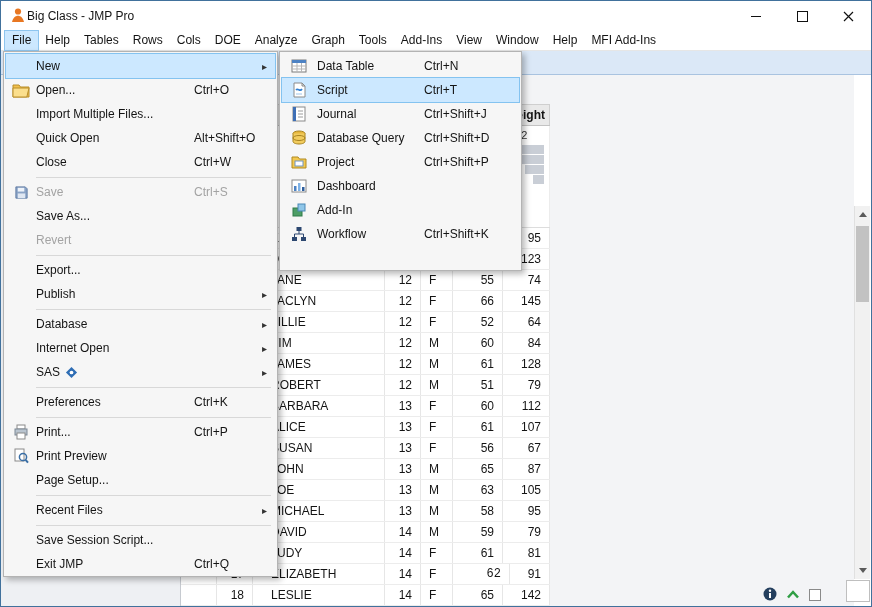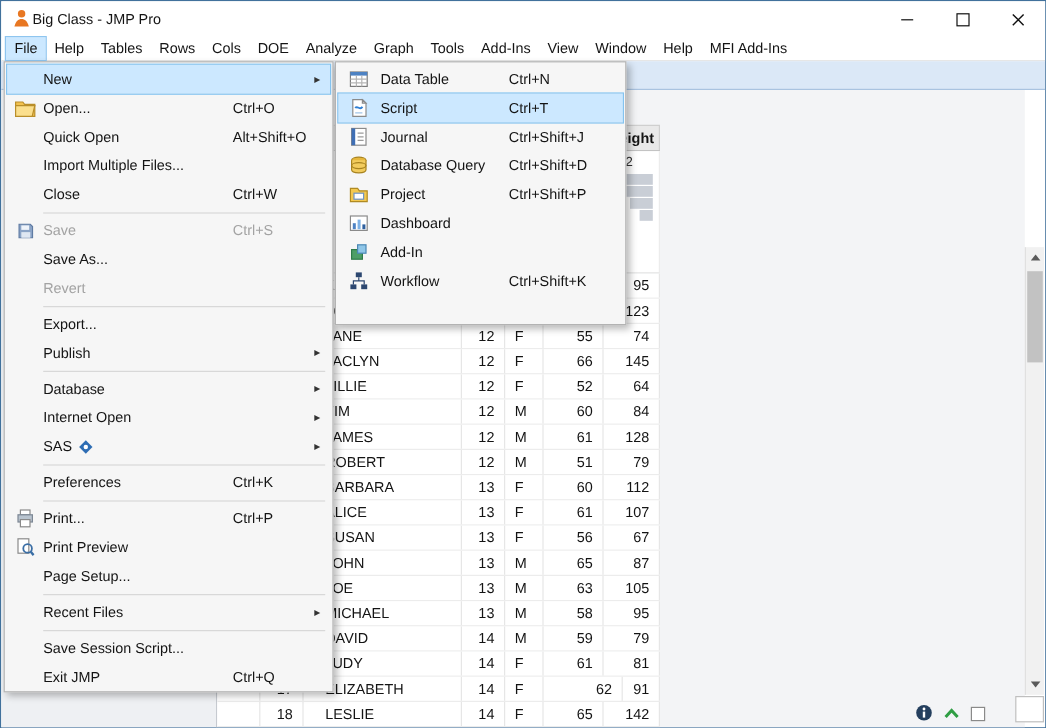--- a/index.html
+++ b/index.html
@@ -291,21 +291,21 @@
         <div class="cell sex" style="left: 240px; width: 32px;">F</div>
         <div class="cell num" style="left: 272px; width: 50px;">61</div>
         <div class="cell num" style="left: 322px; width: 47px;">81</div>
       </div>
       <div class="grid-row" style="top: 489px;">
         <div class="cell" style="left: 0px; width: 36px;"></div>
         <div class="cell num" style="left: 36px; width: 36px;">17</div>
         <div class="cell txt" style="left: 72px; width: 132px;">ELIZABETH</div>
         <div class="cell num" style="left: 204px; width: 36px;">14</div>
         <div class="cell sex" style="left: 240px; width: 32px;">F</div>
-        <div class="cell num" style="left: 288px; width: 50px;">62</div>
+        <div class="cell num" style="left: 279px; width: 50px; font-family: Liberation Mono, monospace;">62</div>
         <div class="cell num" style="left: 322px; width: 47px;">91</div>
       </div>
       <div class="grid-row" style="top: 510px;">
         <div class="cell" style="left: 0px; width: 36px;"></div>
         <div class="cell num" style="left: 36px; width: 36px;">18</div>
         <div class="cell txt" style="left: 72px; width: 132px;">LESLIE</div>
         <div class="cell num" style="left: 204px; width: 36px;">14</div>
         <div class="cell sex" style="left: 240px; width: 32px;">F</div>
         <div class="cell num" style="left: 272px; width: 50px;">65</div>
         <div class="cell num" style="left: 322px; width: 47px;">142</div>
@@ -350,26 +350,26 @@
           <svg width="18" height="15" viewBox="0 0 18 15">
             <path d="M1 2h6l1.5 2H17v10H1z" fill="#f2c14e" stroke="#b98e2a"></path>
             <path d="M1 5h16l-2.2 9H1z" fill="#fbdf8d" stroke="#b98e2a"></path>
           </svg>
         </div>
         <div class="fm-label">Open...</div>
         <div class="fm-accel">Ctrl+O</div>
       </div>
       <div class="fm-item">
         <div class="fm-icon"></div>
+        <div class="fm-label">Import Multiple Files...</div>
+      </div>
+      <div class="fm-item">
+        <div class="fm-icon"></div>
         <div class="fm-label">Quick Open</div>
         <div class="fm-accel">Alt+Shift+O</div>
-      </div>
-      <div class="fm-item">
-        <div class="fm-icon"></div>
-        <div class="fm-label">Import Multiple Files...</div>
       </div>
       <div class="fm-item">
         <div class="fm-icon"></div>
         <div class="fm-label">Close</div>
         <div class="fm-accel">Ctrl+W</div>
       </div>
       <div class="fm-sep"></div>
       <div class="fm-item disabled">
         <div class="fm-icon">
           <svg width="15" height="15" viewBox="0 0 16 16">

